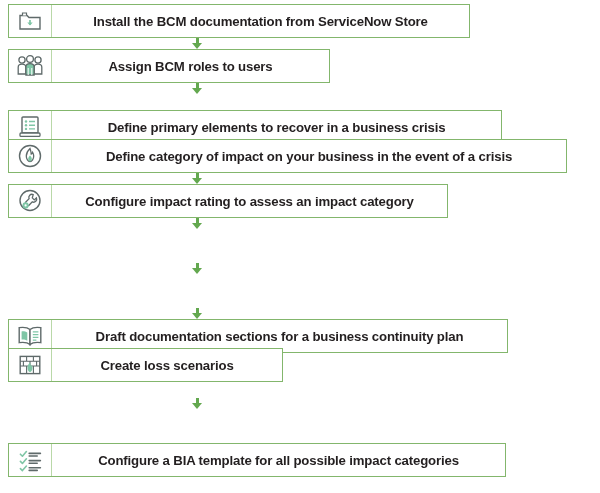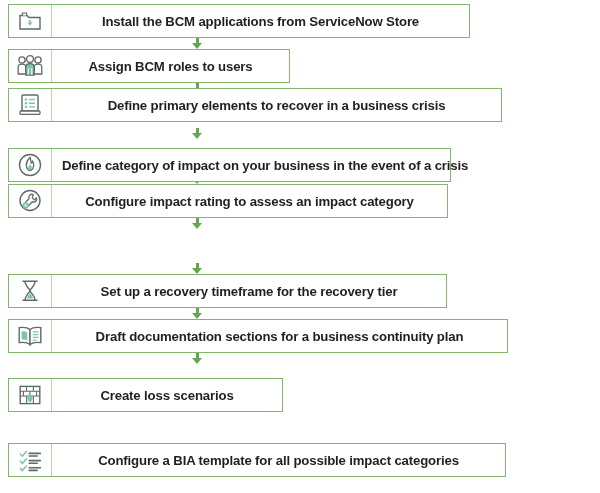--- a/index.html
+++ b/index.html
@@ -135,55 +135,55 @@
     <div class="step-row" style="top: 4px; width: 462px;">
       <div class="step-box">
         <div class="icon-cell">
     <svg width="26" height="26" viewBox="0 0 26 26" fill="none">
       <path d="M3 7.5 L3 21 L23 21 L23 9.5 L12 9.5 L10 7.5 Z" stroke="#5f6a6a" stroke-width="1.4" fill="#fff"></path>
       <path d="M5.5 7.5 L5.5 5 L9.5 5 L9.5 7.5" stroke="#5f6a6a" stroke-width="1.2" fill="#fff"></path>
       <path d="M13 12 L13 17" stroke="#7fc6a6" stroke-width="1.7"></path>
       <path d="M10.3 14.6 L13 17.6 L15.7 14.6 Z" fill="#7fc6a6"></path>
     </svg>
         </div>
-        <div class="label-cell">Install the BCM applications from ServiceNow Store</div>
-      </div>
-    </div>
-    <div class="step-row" style="top: 49px; width: 282px;">
+        <div class="label-cell">Install the BCM documentation from ServiceNow Store</div>
+      </div>
+    </div>
+    <div class="step-row" style="top: 49px; width: 322px;">
       <div class="step-box">
         <div class="icon-cell">
     <svg width="28" height="26" viewBox="0 0 28 26" fill="none">
       <circle cx="6" cy="7" r="3.1" stroke="#5f6a6a" stroke-width="1.3" fill="#fff"></circle>
       <path d="M2.2 21 L2.2 14.2 C2.2 12.3 3.9 11.2 6 11.2 C8.1 11.2 9.8 12.3 9.8 14.2 L9.8 21 Z" stroke="#5f6a6a" stroke-width="1.3" fill="#fff"></path>
       <circle cx="22" cy="7" r="3.1" stroke="#5f6a6a" stroke-width="1.3" fill="#fff"></circle>
       <path d="M18.2 21 L18.2 14.2 C18.2 12.3 19.9 11.2 22 11.2 C24.1 11.2 25.8 12.3 25.8 14.2 L25.8 21 Z" stroke="#5f6a6a" stroke-width="1.3" fill="#fff"></path>
       <circle cx="14" cy="6" r="3.4" stroke="#5f6a6a" stroke-width="1.3" fill="#fff"></circle>
       <path d="M9.9 22 L9.9 14 C9.9 11.9 11.8 10.6 14 10.6 C16.2 10.6 18.1 11.9 18.1 14 L18.1 22 Z" stroke="#5f6a6a" stroke-width="1.3" fill="#7fc6a6"></path>
       <path d="M12.2 15 L12.2 22 M15.8 15 L15.8 22" stroke="#fff" stroke-width="1"></path>
     </svg>
         </div>
         <div class="label-cell">Assign BCM roles to users</div>
       </div>
     </div>
-    <div class="step-row" style="top: 88px; width: 494px;">
+    <div class="step-row" style="top: 110px; width: 494px;">
       <div class="step-box">
         <div class="icon-cell">
     <svg width="26" height="26" viewBox="0 0 26 26" fill="none">
       <rect x="5" y="3" width="16" height="16" rx="1" stroke="#5f6a6a" stroke-width="1.4" fill="#fff"></rect>
       <circle cx="9" cy="7.5" r="1.2" fill="#7fc6a6"></circle>
       <circle cx="9" cy="11.2" r="1.2" fill="#7fc6a6"></circle>
       <circle cx="9" cy="14.9" r="1.2" fill="#7fc6a6"></circle>
       <path d="M12 7.5 H18 M12 11.2 H18 M12 14.9 H18" stroke="#7fc6a6" stroke-width="1.4"></path>
       <rect x="3" y="19" width="20" height="3.4" rx="1" stroke="#5f6a6a" stroke-width="1.3" fill="#fff"></rect>
     </svg>
         </div>
         <div class="label-cell">Define primary elements to recover in a business crisis</div>
       </div>
     </div>
-    <div class="step-row" style="top: 148px; width: 443px;">
+    <div class="step-row" style="top: 139px; width: 559px;">
       <div class="step-box">
         <div class="icon-cell">
     <svg width="26" height="26" viewBox="0 0 26 26" fill="none">
       <circle cx="13" cy="13" r="10.5" stroke="#5f6a6a" stroke-width="1.4" fill="#fff"></circle>
       <path d="M13 5.5 C13 5.5 9.3 9 9.3 13 C9.3 16 11 18.5 13 18.5 C15 18.5 16.7 16 16.7 13 C16.7 11 15.6 9.3 15.6 9.3 C15.6 9.3 15.2 10.8 14.2 11 C14.2 9 13 5.5 13 5.5 Z" stroke="#5f6a6a" stroke-width="1.3" fill="#fff"></path>
       <path d="M13 12.5 C13 12.5 11.2 14 11.2 15.7 C11.2 17.3 12 18.4 13 18.4 C14 18.4 14.8 17.3 14.8 15.7 C14.8 14 13 12.5 13 12.5 Z" fill="#7fc6a6"></path>
     </svg>
         </div>
         <div class="label-cell">Define category of impact on your business in the event of a crisis</div>
       </div>
@@ -192,49 +192,36 @@
       <div class="step-box">
         <div class="icon-cell">
     <svg width="26" height="26" viewBox="0 0 26 26" fill="none">
       <circle cx="13" cy="12.5" r="10" stroke="#5f6a6a" stroke-width="1.4" fill="#fff"></circle>
       <path d="M16.2 6.6 a3.1 3.1 0 0 0 -4.1 4.1 L8.8 14 a1.4 1.4 0 0 0 0 2 l1.2 1.2 a1.4 1.4 0 0 0 2 0 l3.3 -3.3 a3.1 3.1 0 0 0 4.1 -4.1 l-2.1 2.1 -2 -2 Z" stroke="#5f6a6a" stroke-width="1.3" fill="#fff"></path>
       <circle cx="8.6" cy="17.4" r="3.1" fill="#7fc6a6"></circle>
       <circle cx="8.6" cy="17.4" r="1.1" fill="#fff"></circle>
     </svg>
         </div>
         <div class="label-cell">Configure impact rating to assess an impact category</div>
-      </div>
-    </div>
-    <div class="step-row" style="top: 274px; width: 439px;">
-      <div class="step-box">
-        <div class="icon-cell">
-    <svg width="24" height="26" viewBox="0 0 24 26" fill="none">
-      <path d="M5 3.2 H19 M5 22.2 H19" stroke="#5f6a6a" stroke-width="1.5" stroke-linecap="round"></path>
-      <path d="M7 3.2 C7 8 12 11 12 12.7 C12 14.4 7 17.4 7 22.2" stroke="#5f6a6a" stroke-width="1.4" fill="none"></path>
-      <path d="M17 3.2 C17 8 12 11 12 12.7 C12 14.4 17 17.4 17 22.2" stroke="#5f6a6a" stroke-width="1.4" fill="none"></path>
-      <path d="M9 20.5 C9.6 18 11.3 16.2 12 15.6 C12.7 16.2 14.4 18 15 20.5 Z" fill="#7fc6a6"></path>
-    </svg>
-        </div>
-        <div class="label-cell">Set up a recovery timeframe for the recovery tier</div>
       </div>
     </div>
     <div class="step-row" style="top: 319px; width: 500px;">
       <div class="step-box">
         <div class="icon-cell">
     <svg width="28" height="24" viewBox="0 0 28 24" fill="none">
       <path d="M14 5.5 C11.6 3.4 8 3 3.2 3.6 L3.2 18.6 C8 18 11.6 18.4 14 20.5 Z" stroke="#5f6a6a" stroke-width="1.4" fill="#fff"></path>
       <path d="M14 5.5 C16.4 3.4 20 3 24.8 3.6 L24.8 18.6 C20 18 16.4 18.4 14 20.5 Z" stroke="#5f6a6a" stroke-width="1.4" fill="#fff"></path>
       <path d="M5.6 7.4 C7.9 7.2 9.7 7.6 11.3 8.6 L11.3 16.8 C9.7 15.8 7.9 15.4 5.6 15.6 Z" fill="#7fc6a6"></path>
       <path d="M16.8 7.8 H22.4 M16.8 10.6 H22.4 M16.8 13.4 H22.4 M16.8 16.2 H20.4" stroke="#7fc6a6" stroke-width="1.3"></path>
     </svg>
         </div>
         <div class="label-cell">Draft documentation sections for a business continuity plan</div>
       </div>
     </div>
-    <div class="step-row" style="top: 378px; width: 275px;">
+    <div class="step-row" style="top: 348px; width: 275px;">
       <div class="step-box">
         <div class="icon-cell">
     <svg width="26" height="24" viewBox="0 0 26 24" fill="none">
       <rect x="3.2" y="3.4" width="19.6" height="17.2" stroke="#5f6a6a" stroke-width="1.4" fill="#fff"></rect>
       <path d="M3.2 8.2 H22.8 M3.2 13 H22.8 M9.6 3.4 V8.2 M16.4 3.4 V8.2 M6.4 8.2 V13 M13 8.2 V13 M19.6 8.2 V13 M9.6 13 V20.6 M16.4 13 V20.6" stroke="#5f6a6a" stroke-width="1.1"></path>
       <path d="M13 9.6 C13 9.6 10.5 12 10.5 15 C10.5 17.3 11.7 19 13 19 C14.3 19 15.5 17.3 15.5 15 C15.5 13.2 14.8 11.9 14.8 11.9 C14.8 11.9 14.5 13 13.9 13.1 C13.9 11.6 13 9.6 13 9.6 Z" fill="#7fc6a6"></path>
     </svg>
         </div>
         <div class="label-cell">Create loss scenarios</div>
       </div>

